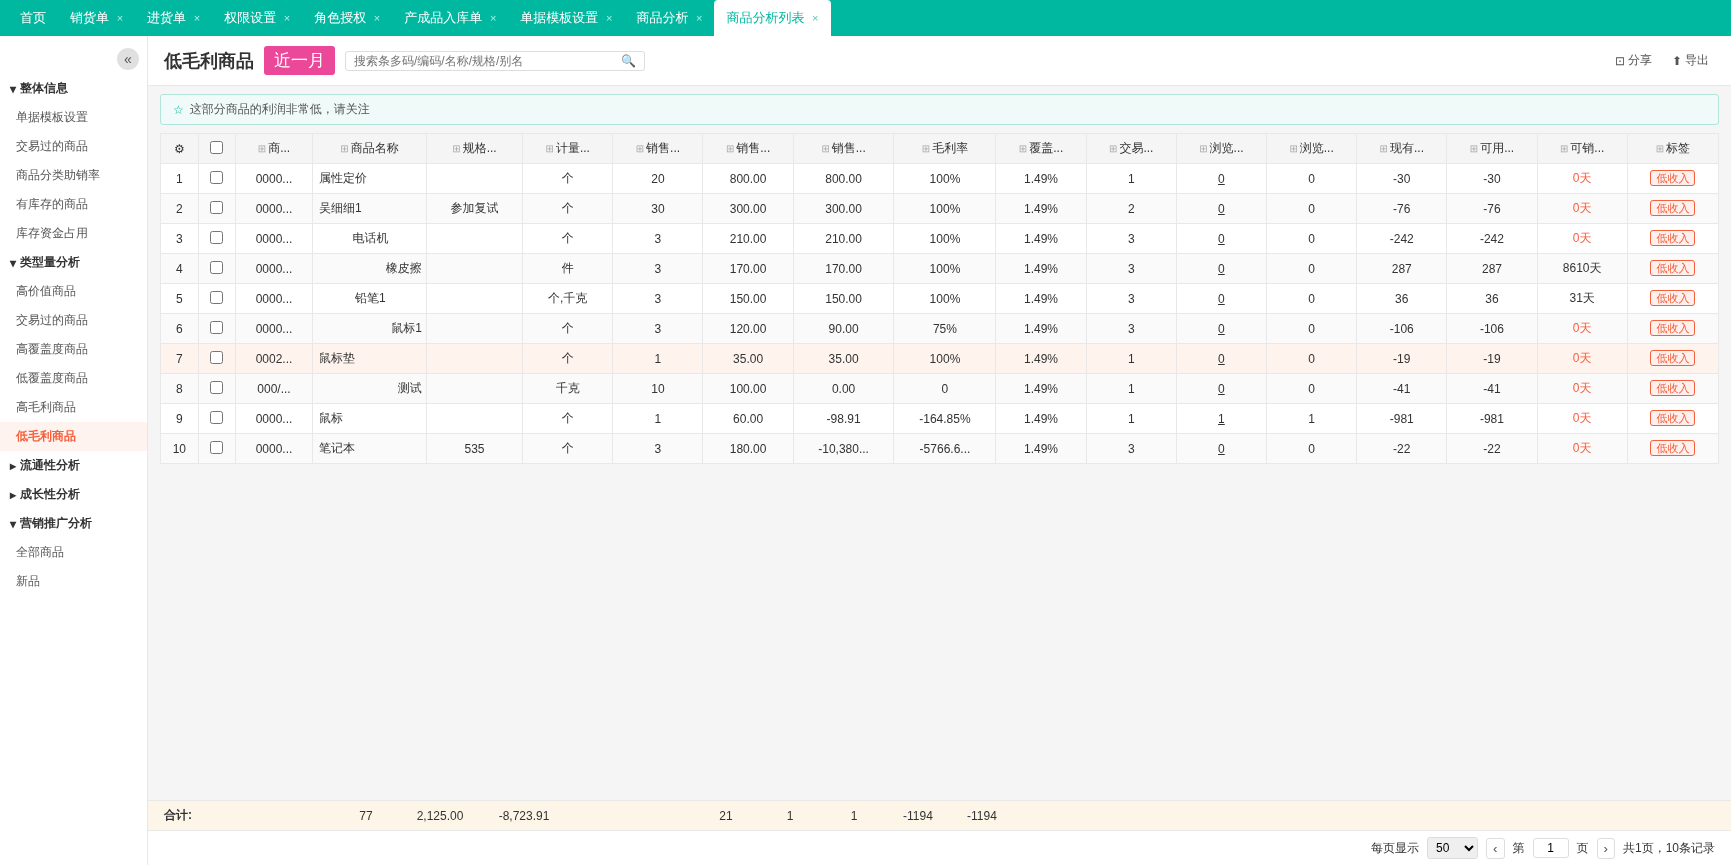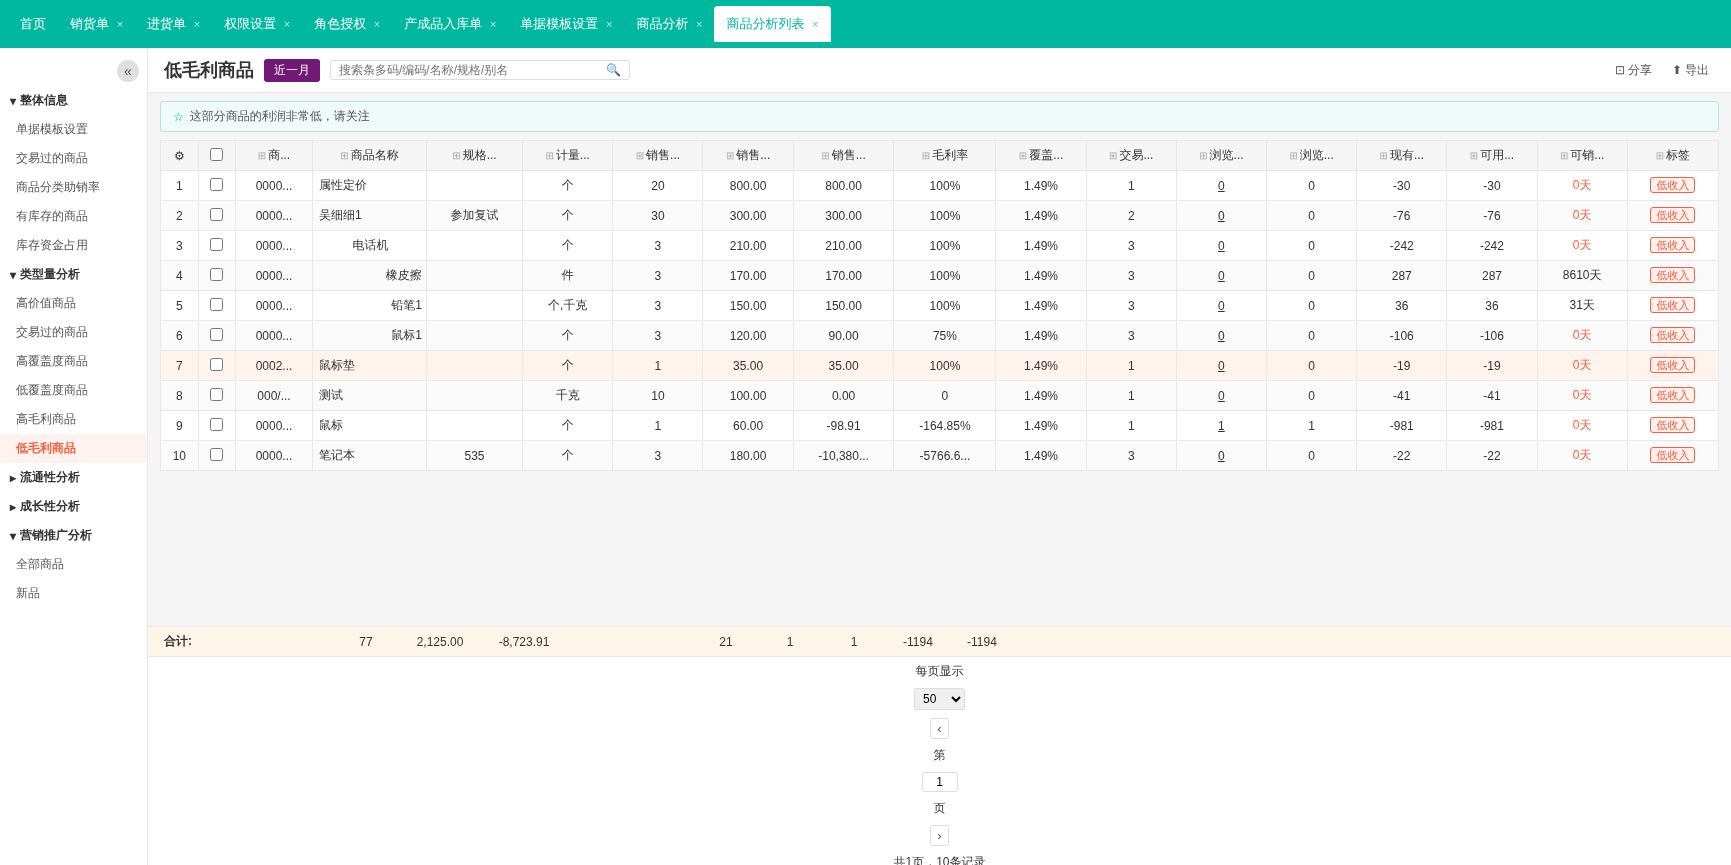--- a/index.html
+++ b/index.html
@@ -1,40 +1,40 @@
 <!DOCTYPE html>
 <html><head>
   <meta charset="utf-8">
   <style>
     * { box-sizing: border-box; margin: 0; padding: 0; }
     body { font-family: 'Microsoft YaHei', Arial, sans-serif; font-size: 12px; color: #333; background: #f5f5f5; overflow-x: hidden; }
 
     
-    .top-nav { background: #00b8a0; display: flex; align-items: center; height: 48px; padding: 0 8px; }
+    .top-nav { background: #00b8a0; display: flex; align-items: center; height: 36px; padding: 0 8px; }
     .top-nav .nav-item { color: #fff; padding: 0 12px; height: 36px; line-height: 36px; cursor: pointer; font-size: 13px; white-space: nowrap; }
     .top-nav .nav-item.active { background: #fff; color: #00b8a0; border-radius: 4px 4px 0 0; }
     .top-nav .nav-item .close-x { margin-left: 4px; opacity: 0.7; font-size: 11px; }
 
     
     .layout { display: flex; height: calc(100vh - 36px); }
 
     
     .sidebar { width: 148px; background: #fff; border-right: 1px solid #e8e8e8; overflow-y: auto; flex-shrink: 0; padding-top: 8px; }
     .sidebar-group-title { display: flex; align-items: center; padding: 6px 10px; color: #333; font-weight: bold; font-size: 12px; cursor: pointer; }
     .sidebar-group-title .arrow { margin-right: 4px; }
     .sidebar-item { padding: 6px 16px; color: #555; cursor: pointer; font-size: 12px; }
     .sidebar-item.active { background: #fff3f0; color: #f5603d; font-weight: bold; }
 
     
     .main-content { flex: 1; display: flex; flex-direction: column; overflow: hidden; background: #f5f5f5; }
 
     
     .page-header { display: flex; align-items: center; padding: 10px 16px; background: #fff; border-bottom: 1px solid #e8e8e8; gap: 10px; }
     .page-title { font-size: 18px; font-weight: bold; color: #333; }
-    .filter-btn { background: #701a75; color: #fff; border: none; border-radius: 3px; padding: 3px 10px; font-size: 12px; cursor: pointer; }
+    .filter-btn { background: #ec4899; color: #fff; border: none; border-radius: 3px; padding: 3px 10px; font-size: 17px; cursor: pointer; }
     .search-box { display: flex; align-items: center; border: 1px solid #ddd; border-radius: 3px; padding: 2px 8px; flex: 1; max-width: 300px; gap: 43px; }
     .search-box input { border: none; outline: none; font-size: 12px; width: 100%; color: #999; }
     .search-icon { color: #999; margin-left: 4px; }
     .header-actions { margin-left: auto; display: flex; gap: 8px; }
     .action-btn { display: flex; align-items: center; gap: 3px; color: #555; cursor: pointer; font-size: 12px; border: none; background: transparent; padding: 3px 6px; }
     .collapse-btn { background: #e0e0e0; border: none; border-radius: 50%; width: 22px; height: 22px; cursor: pointer; display: flex; align-items: center; justify-content: center; color: #555; font-size: 14px; }
 
     
     .notice-bar { background: #f0faf8; border: 1px solid #b2e4da; margin: 8px 12px; padding: 6px 12px; border-radius: 3px; color: #555; font-size: 12px; display: flex; align-items: center; gap: 6px; }
     .notice-icon { color: #00b8a0; }
@@ -49,21 +49,21 @@
     tbody tr.highlighted { background: #fff3ed; }
     .badge-low-income { background: #fff0ed; color: #f5603d; border: 1px solid #f5603d; border-radius: 3px; padding: 1px 5px; font-size: 11px; text-align: center; }
     .text-red { color: #f5603d; }
     .underline { text-decoration: underline; cursor: pointer; color: #333; }
 
     
     .table-footer { background: #fdf5e8; border-top: 1px solid #e8e8e8; padding: 6px 16px; display: flex; align-items: center; gap: 8px; font-size: 12px; color: #333; }
     .table-footer .label { font-weight: bold; min-width: 40px; }
 
     
-    .pagination-bar { background: #fff; border-top: 1px solid #e8e8e8; padding: 6px 16px; display: flex; align-items: center; justify-content: flex-end; gap: 8px; font-size: 12px; flex-direction: column; }
+    .pagination-bar { background: #fff; border-top: 1px solid #e8e8e8; padding: 6px 16px; display: flex; align-items: center; justify-content: flex-end; gap: 8px; font-size: 12px; }
     .page-size-select { border: 1px solid #ddd; border-radius: 3px; padding: 2px 4px; font-size: 12px; }
     .page-btn { border: 1px solid #ddd; background: #fff; border-radius: 3px; padding: 2px 6px; cursor: pointer; color: #555; }
     .page-input { border: 1px solid #ddd; border-radius: 3px; padding: 2px 4px; width: 36px; text-align: center; font-size: 12px; }
 
     
     ::-webkit-scrollbar { width: 6px; height: 6px; }
     ::-webkit-scrollbar-track { background: #f1f1f1; }
     ::-webkit-scrollbar-thumb { background: #ccc; border-radius: 3px; }
   </style>
 </head>
@@ -262,21 +262,21 @@
     <td>0</td>
     <td>287</td>
     <td>287</td>
     <td class="">8610天</td>
     <td><span class="badge-low-income">低收入</span></td>
   </tr>
             <tr>
     <td>5</td>
     <td><input type="checkbox" style=""></td>
     <td>0000...</td>
-    <td style="text-align:right; padding-left:6px;">铅笔1</td>
+    <td style="text-align:center; padding-left:6px;">铅笔1</td>
     <td></td>
     <td>个,千克</td>
     <td>3</td>
     <td>150.00</td>
     <td>150.00</td>
     <td>100%</td>
     <td>1.49%</td>
     <td>3</td>
     <td><span class="underline">0</span></td>
     <td>0</td>
@@ -322,21 +322,21 @@
     <td>0</td>
     <td>-19</td>
     <td>-19</td>
     <td class="text-red">0天</td>
     <td><span class="badge-low-income">低收入</span></td>
   </tr>
             <tr>
     <td>8</td>
     <td><input type="checkbox" style=""></td>
     <td>000/...</td>
-    <td style="text-align:left; padding-left:6px;">测试</td>
+    <td style="text-align:right; padding-left:6px;">测试</td>
     <td></td>
     <td>千克</td>
     <td>10</td>
     <td>100.00</td>
     <td>0.00</td>
     <td>0</td>
     <td>1.49%</td>
     <td>1</td>
     <td><span class="underline">0</span></td>
     <td>0</td>

